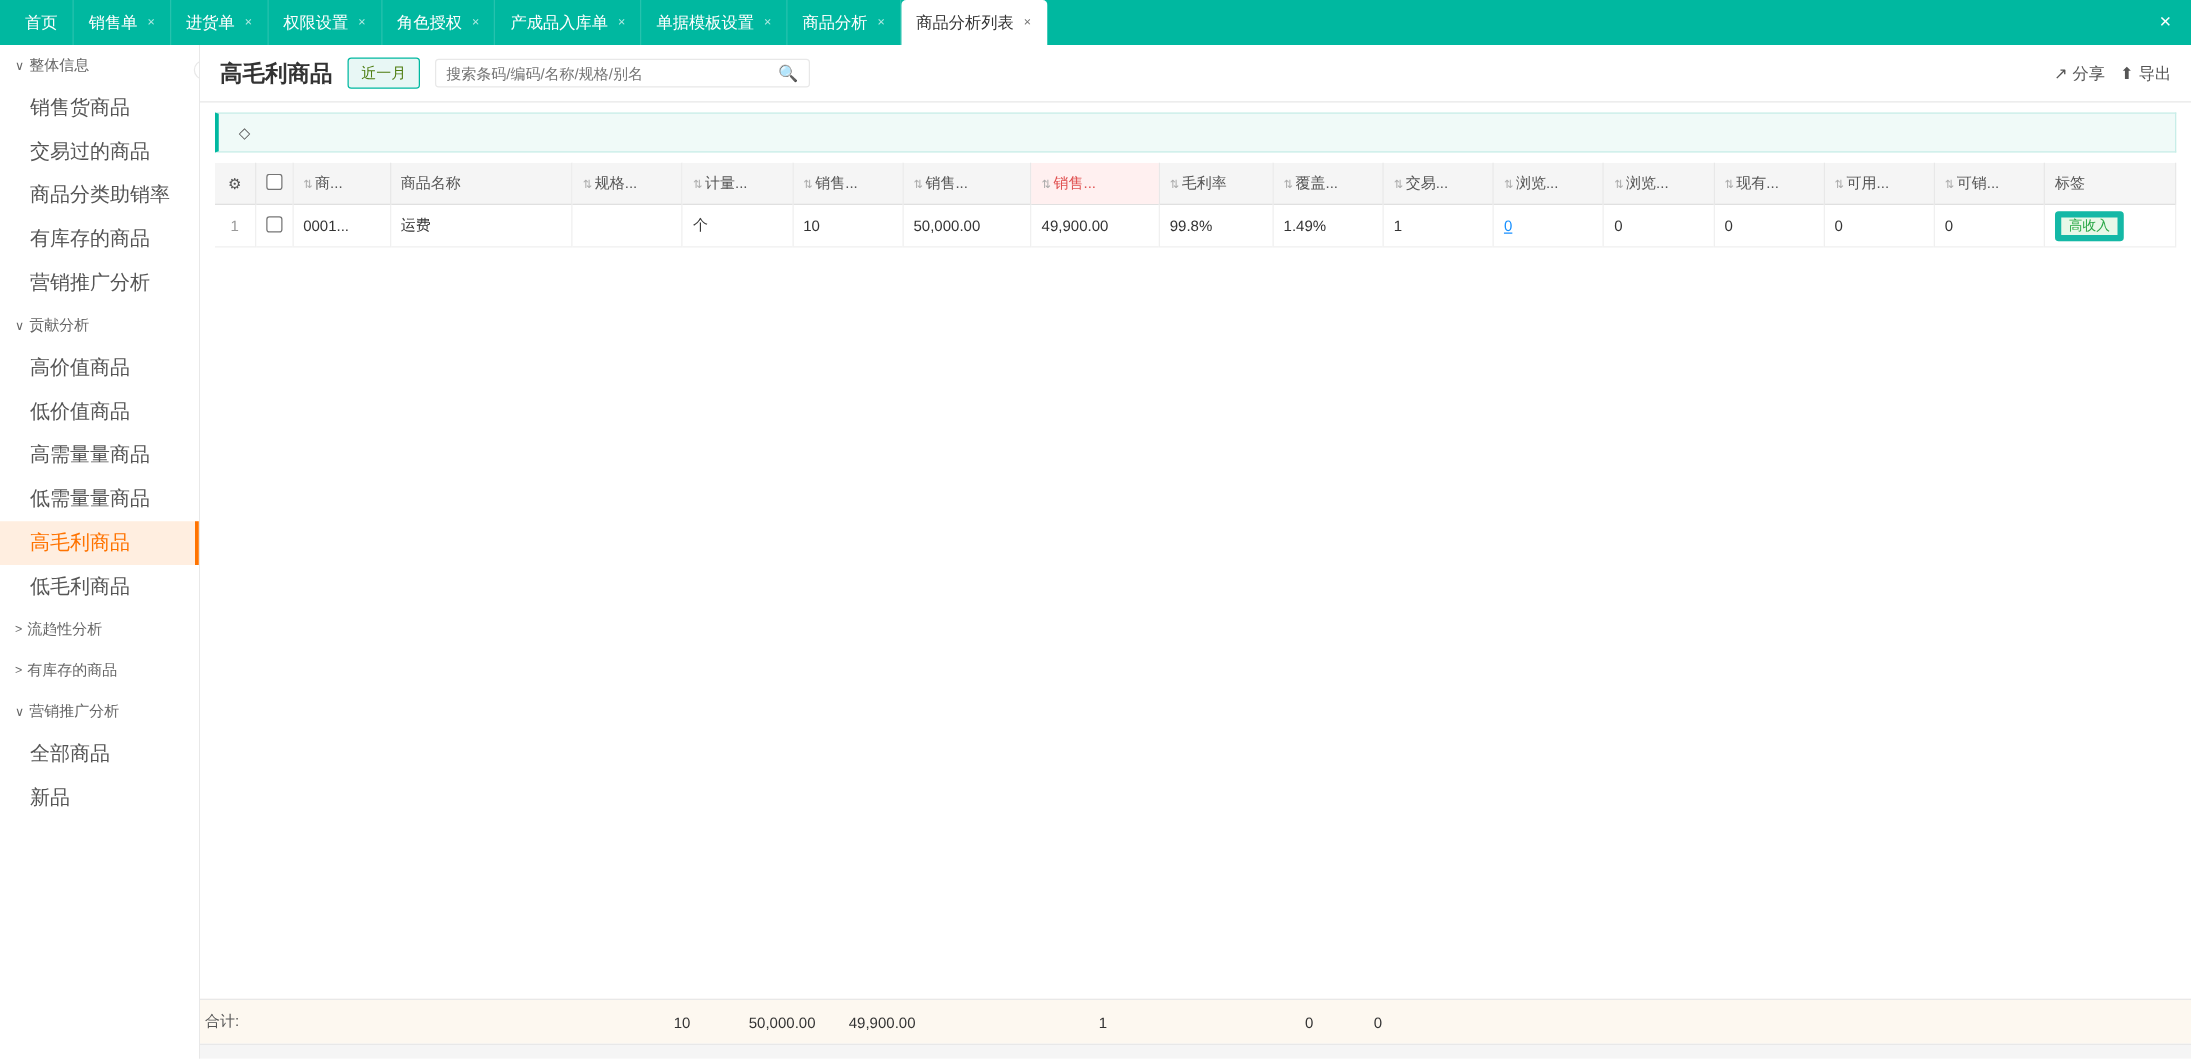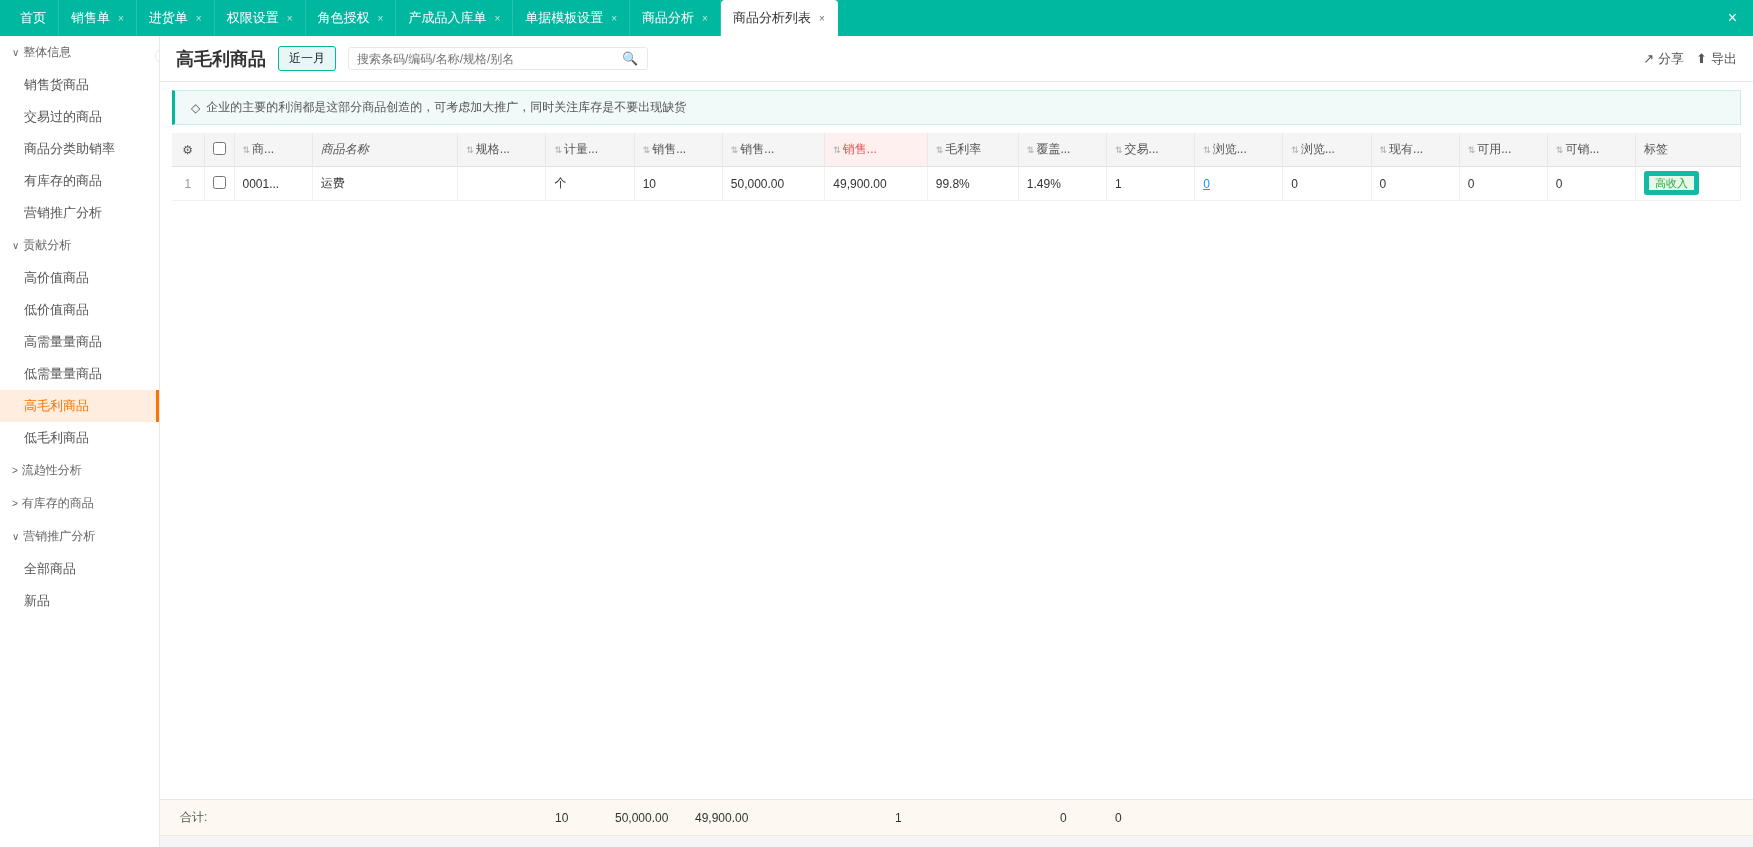--- a/index.html
+++ b/index.html
@@ -83,21 +83,21 @@
       align-items: center;
       padding: 8px 12px;
       font-size: 12px;
       color: #666;
       cursor: pointer;
       gap: 4px;
     }
     .sidebar-group-title .arrow { font-size: 10px; }
     .sidebar-item {
       padding: 7px 12px 7px 24px;
-      font-size: 13px;
+      font-size: 16px;
       color: #555;
       cursor: pointer;
       white-space: nowrap;
       overflow: hidden;
       text-overflow: ellipsis;
     }
     .sidebar-item.active {
       background: #ffeee0;
       color: #ff7300;
       border-right: 3px solid #ff7300;
@@ -129,21 +129,21 @@
       background: #fff;
       border: 1px solid #e8e8e8;
       border-radius: 3px;
       padding: 3px 10px;
       font-size: 12px;
       color: #333;
       cursor: pointer;
     }
     .date-filter-btn.active {
       background: #e8f7f5;
-      color: #0f172a;
+      color: #4d7c0f;
       border-color: #00b8a0;
     }
     .search-box {
       display: flex;
       align-items: center;
       border: 1px solid #e8e8e8;
       border-radius: 3px;
       padding: 3px 8px;
       gap: 4px;
       flex: 1;
@@ -235,21 +235,21 @@
       font-size: 11px;
     }
     .link-text { color: #1890ff; text-decoration: underline; cursor: pointer; }
 
     
     .footer-total {
       display: flex;
       align-items: center;
       background: #fdf8f0;
       border-top: 1px solid #e8e8e8;
-      padding: 8px 20px;
+      padding: 8px 4px;
       font-size: 12px;
       min-height: 36px;
       gap: 0;
     }
     .total-label { color: #555; margin-right: 20px; min-width: 60px; }
 
     
     .scrollbar-area {
       height: 12px;
       background: #f5f5f5;
@@ -335,40 +335,39 @@
         </div>
         <div class="action-btn">
           <span>⬆</span>
           <span>导出</span>
         </div>
       </div>
     </div>
 
     <div class="notice-bar">
       <span>◇</span>
-      <span>企业的主要的利润都是这部分商品创造的，可考虑加大推广，同时关注库存是不要出现缺货</span>
     </div>
 
     <div class="table-container">
       <table>
         <thead>
           <tr>
             <th style="width:32px;text-align:center;">
               <span>⚙</span>
             </th>
             <th class="checkbox-col">
               <input type="checkbox" style="">
             </th>
             <th>
                 <div class="col-header">
                   <span class="col-sort-icon">⇅</span>
                   <span>商...</span>
                 </div>
               </th>
-            <th style="min-width:100px;font-style:italic;">
+            <th style="min-width:100px;">
                 <div class="col-header">
                   <span>商品名称</span>
                 </div>
               </th>
             <th>
                 <div class="col-header">
                   <span class="col-sort-icon">⇅</span>
                   <span>规格...</span>
                 </div>
               </th>

